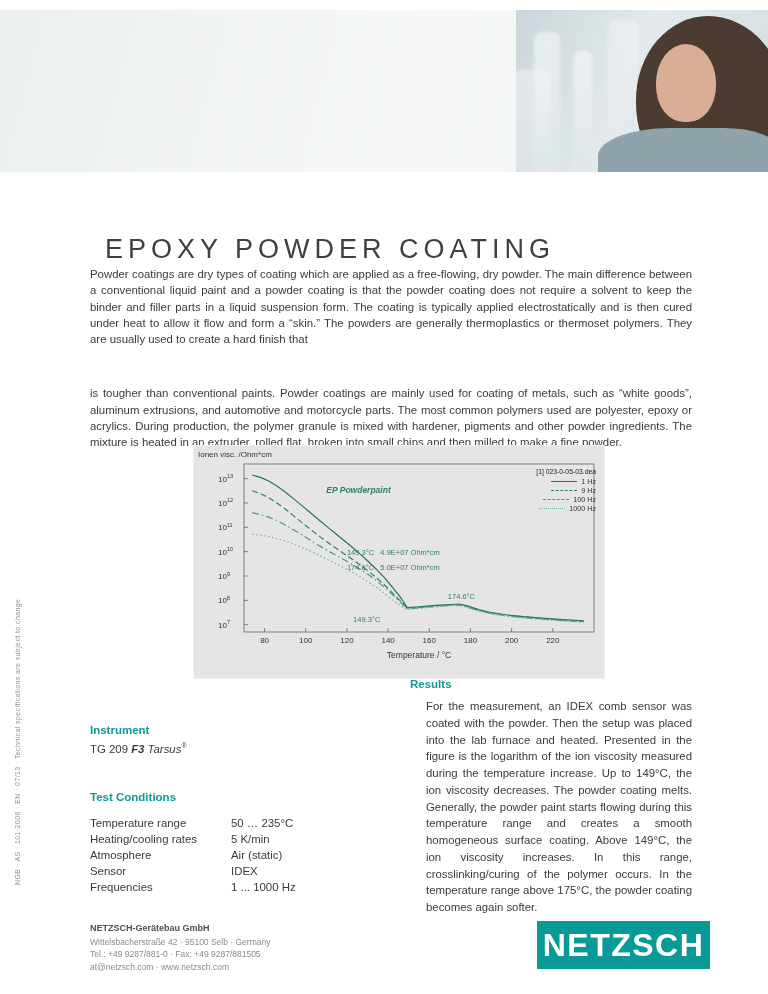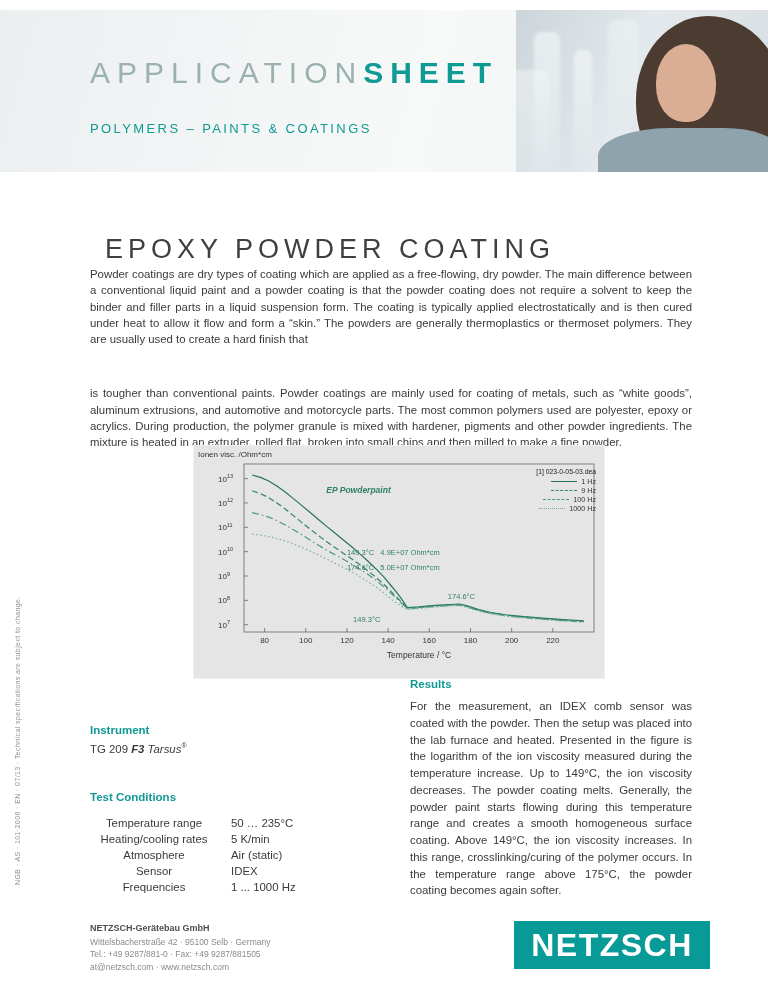--- a/index.html
+++ b/index.html
@@ -54,49 +54,43 @@
   }
   
   .lower{position:absolute;left:90px;top:678px;width:602px;display:flex;gap:38px;}
   .lower .col{flex:1;}
   .col-left{padding-top:46px;}
   .section-h{color:#0f9a93;font-size:11.5px;font-weight:bold;margin:0 0 6px 0;}
   .instrument-line{font-size:11.4px;}
   .instrument-line .sup{font-size:7px;vertical-align:super;}
   .tc-heading{margin-top:36px;}
   .tc-table{margin-top:14px;display:grid;grid-template-columns:128px auto;column-gap:13px;row-gap:4px;font-size:11.4px;}
-  .tc-label{text-align:center;}
-  .results-body{margin:8px 0 0 0;font-size:11.4px;line-height:1.47;text-align:justify;}
+  .tc-label{text-align:left;}
+  .results-body{margin:8px 0 0 16px;font-size:11.4px;line-height:1.47;text-align:justify;}
   
   .footer{position:absolute;left:90px;top:922px;font-size:8.5px;color:#8a8a8a;line-height:1.5;}
   .footer .company{font-weight:bold;color:#4f4f4f;font-size:9px;}
   .netzsch-logo{
-    position:absolute;right:58px;top:921px;width:196px;height:48px;
+    position:absolute;right:58px;top:921px;width:173px;height:48px;
     display:flex;align-items:center;justify-content:center;
     color:#fff;font-weight:bold;font-size:32px;letter-spacing:1.5px;
   }
 </style>
 </head>
 <body>
 
 <div class="header-band">
   <div class="header-photo">
     <div class="glass g1"></div>
     <div class="glass g2"></div>
     <div class="glass g3"></div>
     <div class="glass g4"></div>
     <div class="person-hair"></div>
     <div class="person-face"></div>
     <div class="person-shoulder"></div>
-  </div>
-  <div class="header-text">
-    <div class="app-title">
-      <span class="light">APPLICATION</span><span class="bold">SHEET</span>
-    </div>
-    <div class="subtitle">POLYMERS – PAINTS &amp; COATINGS</div>
   </div>
 </div>
 
 <h1 class="main-title">EPOXY POWDER COATING</h1>
 
 <div class="intro">
   <p>Powder coatings are dry types of coating which are applied as a free-flowing, dry powder. The main difference between a conventional liquid paint and a powder coating is that the powder coating does not require a solvent to keep the binder and filler parts in a liquid suspension form. The coating is typically applied electrostatically and is then cured under heat to allow it flow and form a “skin.” The powders are generally thermoplastics or thermoset polymers. They are usually used to create a hard finish that</p>
   <p>is tougher than conventional paints. Powder coatings are mainly used for coating of metals, such as “white goods”, aluminum extrusions, and automotive and motorcycle parts. The most common polymers used are polyester, epoxy or acrylics. During production, the polymer granule is mixed with hardener, pigments and other powder ingredients. The mixture is heated in an extruder, rolled flat, broken into small chips and then milled to make a fine powder.</p>
 </div>
 

